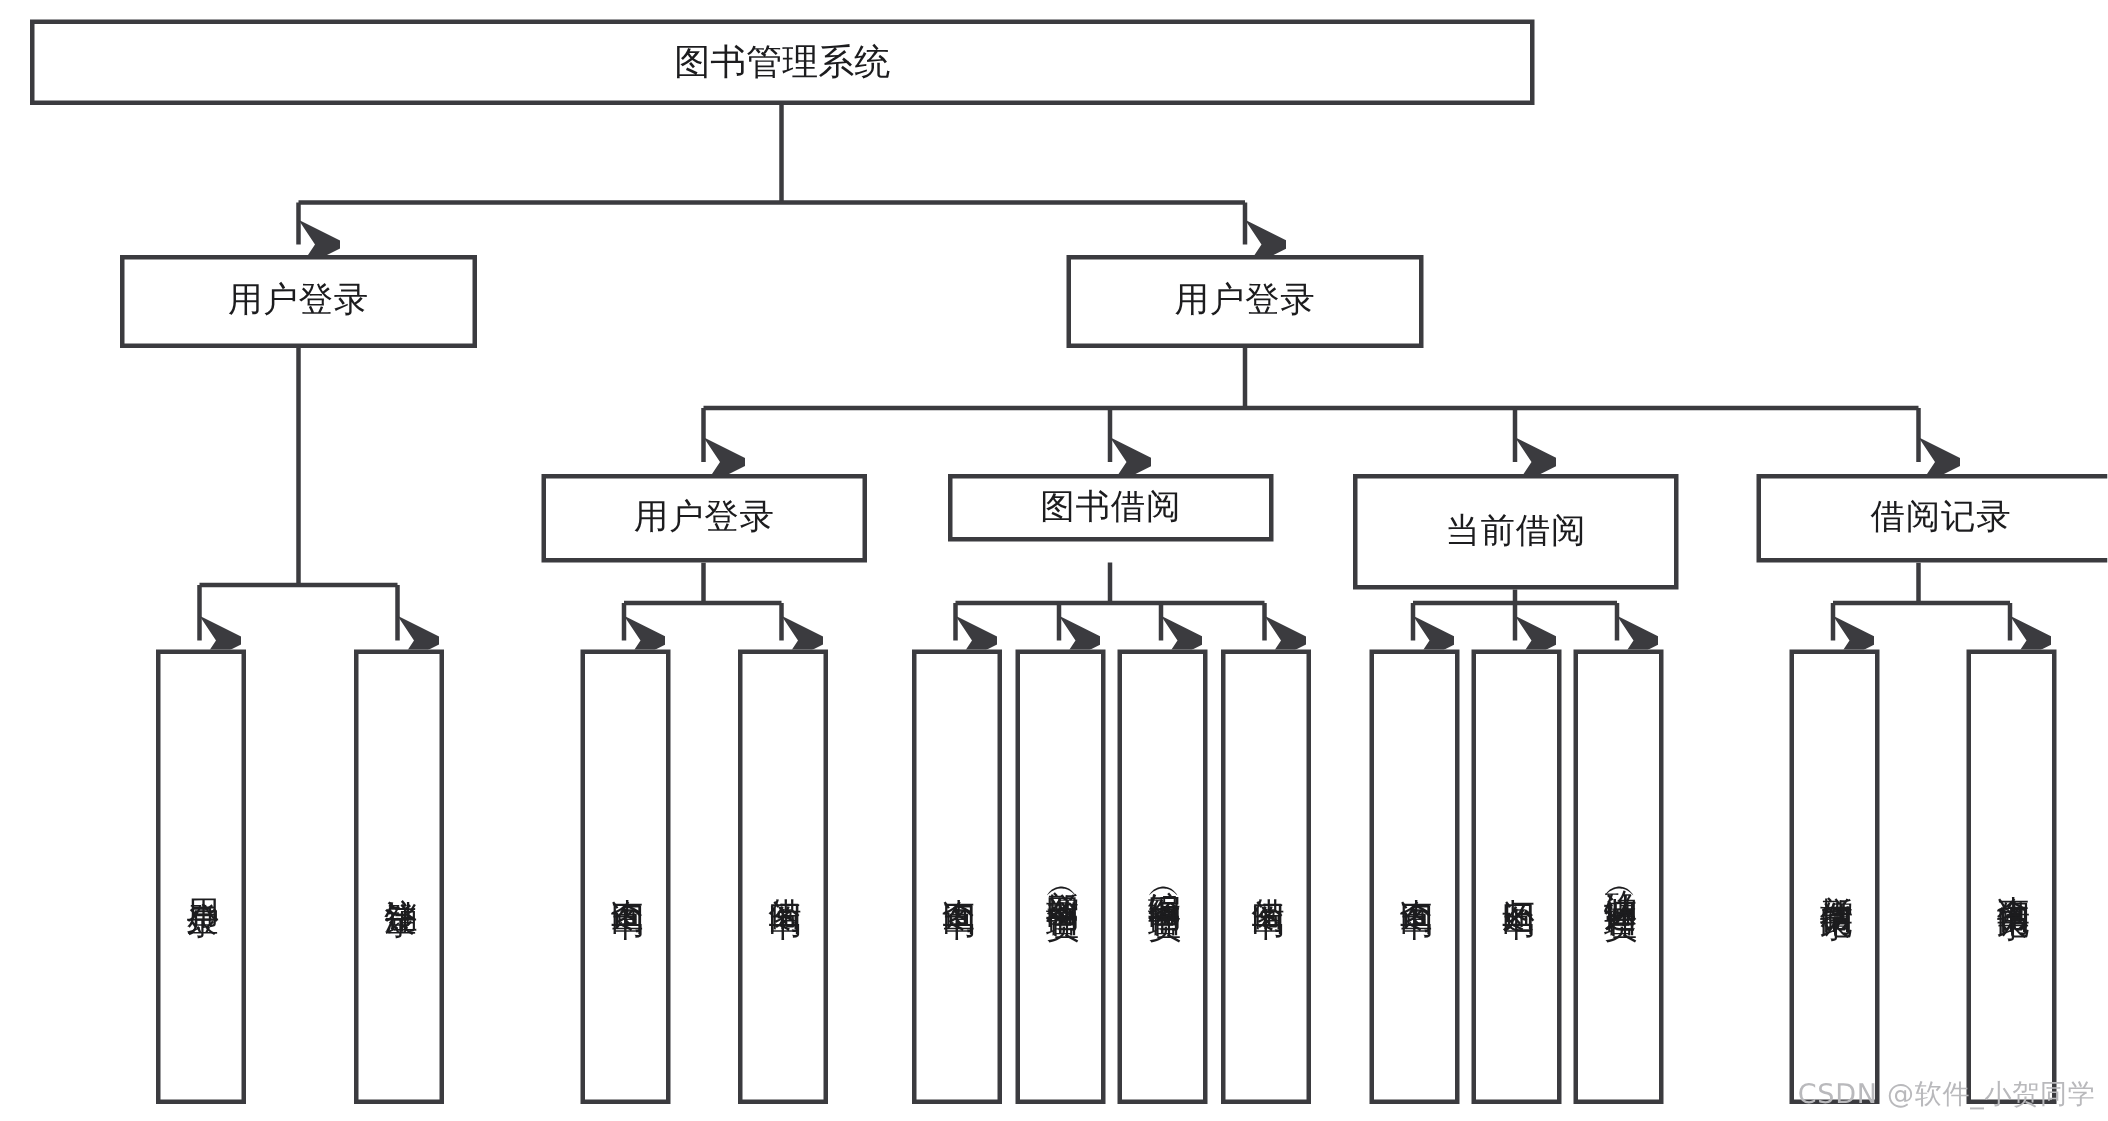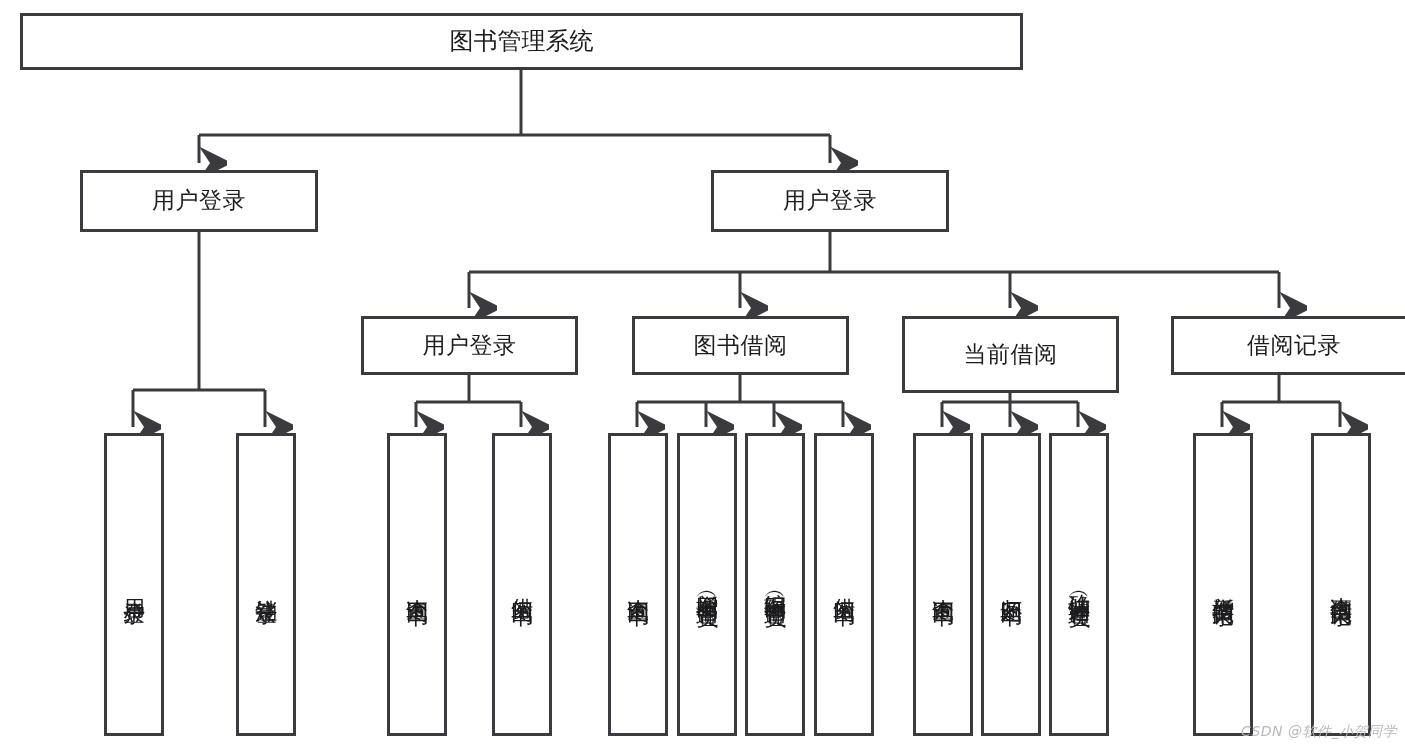--- a/index.html
+++ b/index.html
@@ -54,25 +54,24 @@
   .node.v .vtext {
     writing-mode: vertical-rl;
     text-orientation: upright;
     display: block;
     white-space: nowrap;
   }
   .watermark {
     position: absolute;
     right: 8px;
     bottom: 6px;
-    font-size: 14px;
+    font-size: 18px;
     color: #b9b9bc;
     letter-spacing: 0.5px;
     white-space: nowrap;
-    font-style: italic;
   }
 </style>
 </head>
 <body>
 
 <div id="canvas">
 
   <svg class="wires" viewBox="0 0 1405 747">
     <defs>
       <marker id="arrow" viewBox="0 0 12 12" refX="6" refY="10" markerWidth="11" markerHeight="11" orient="auto-start-reverse">
@@ -131,21 +130,21 @@
   <div class="node h" style="left:80px; top:170px; width:238px; height:62px;">
     <span>用户登录</span>
   </div>
   <div class="node h" style="left:711px; top:170px; width:238px; height:62px;">
     <span>用户登录</span>
   </div>
 
   <div class="node h" style="left:361px; top:316px; width:217px; height:59px;">
     <span>用户登录</span>
   </div>
-  <div class="node h" style="left:632px; top:316px; width:217px; height:59px;">
+  <div class="node h" style="left:632px; top:316px; width:217px; height:45px;">
     <span>图书借阅</span>
   </div>
   <div class="node h" style="left:902px; top:316px; width:217px; height:77px;">
     <span>当前借阅</span>
   </div>
   <div class="node h" style="left:1171px; top:316px; width:246px; height:59px;">
     <span>借阅记录</span>
   </div>
 
   <div class="node v" style="left:104px; top:433px; width:60px; height:303px;">

